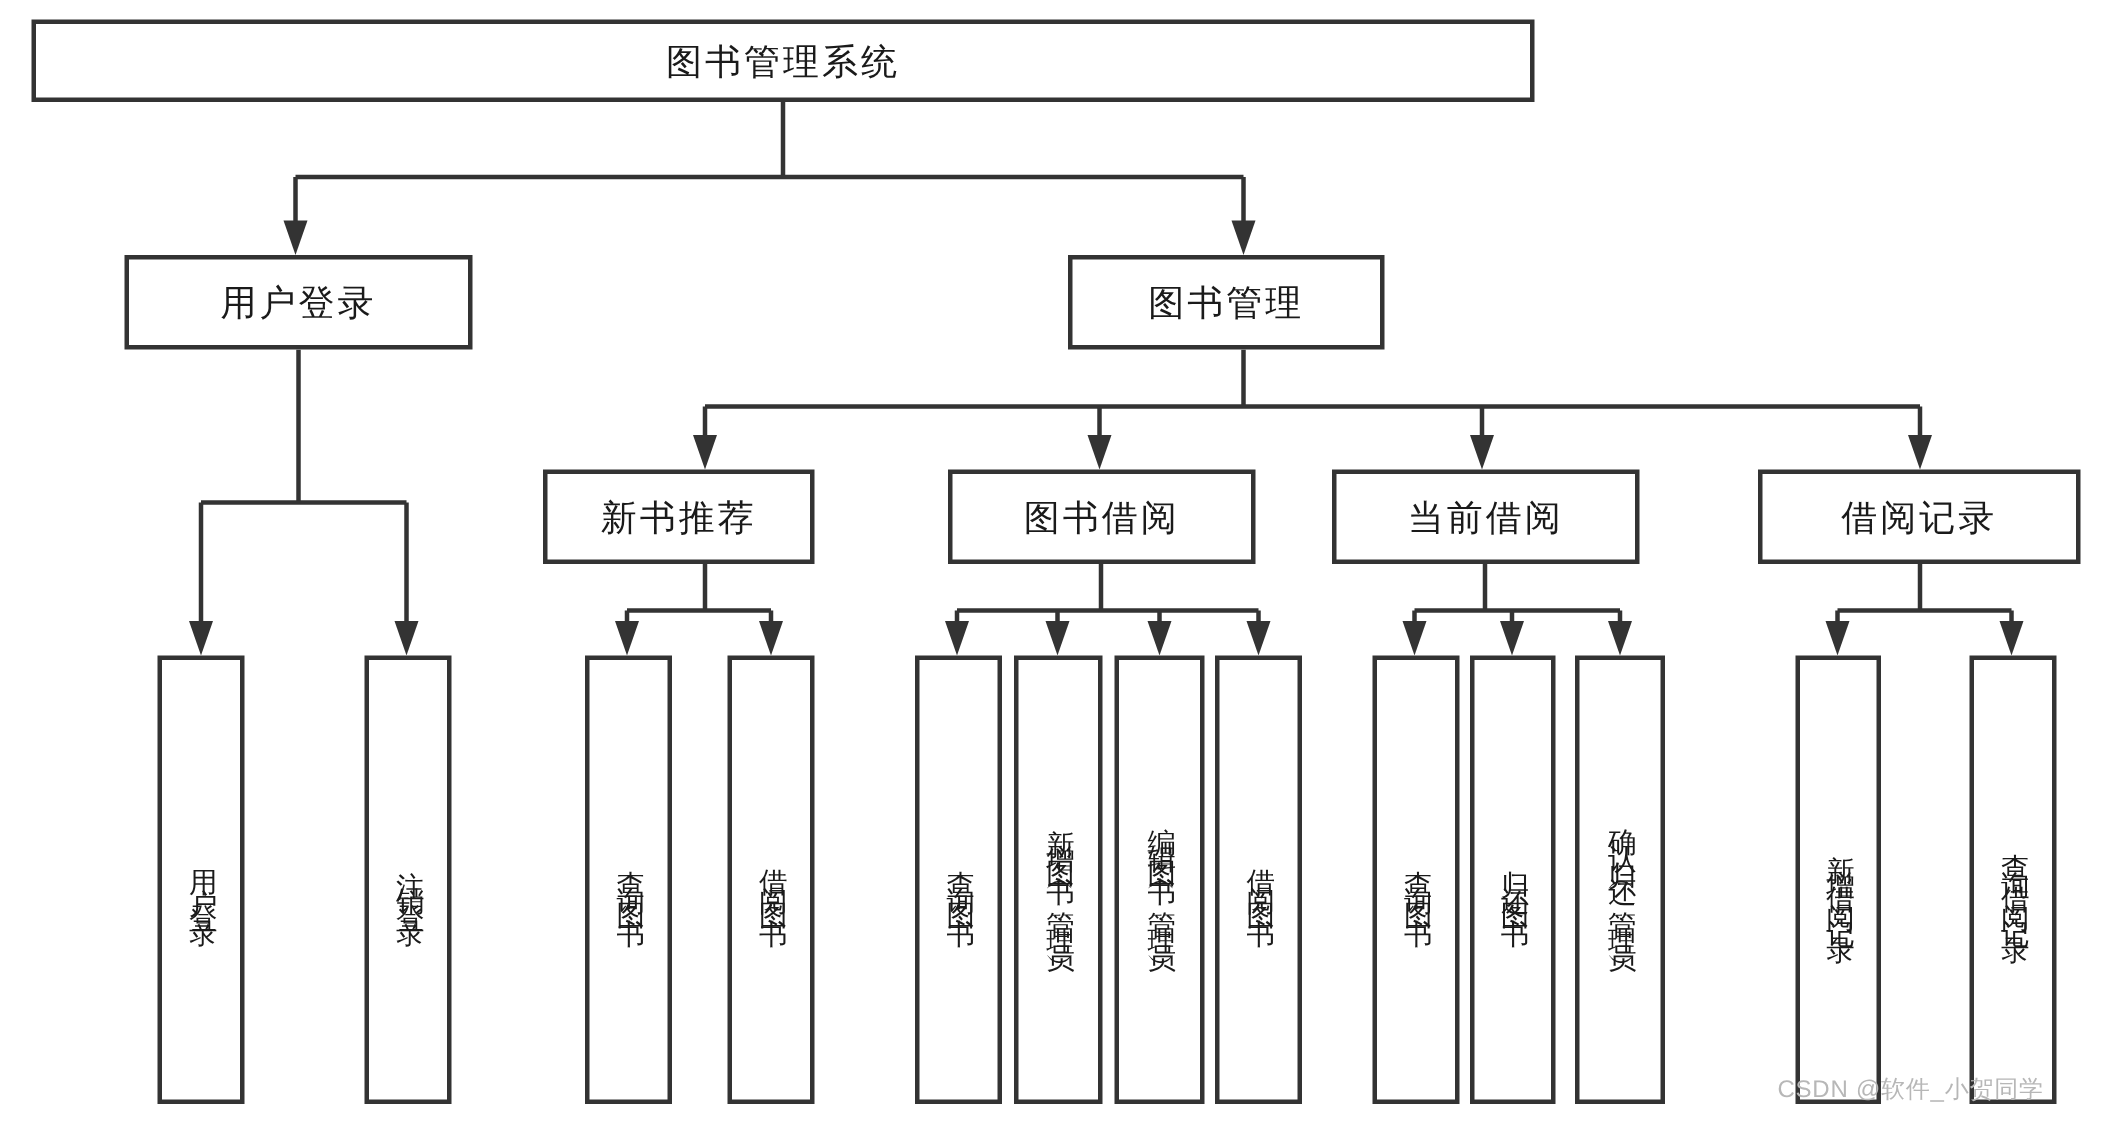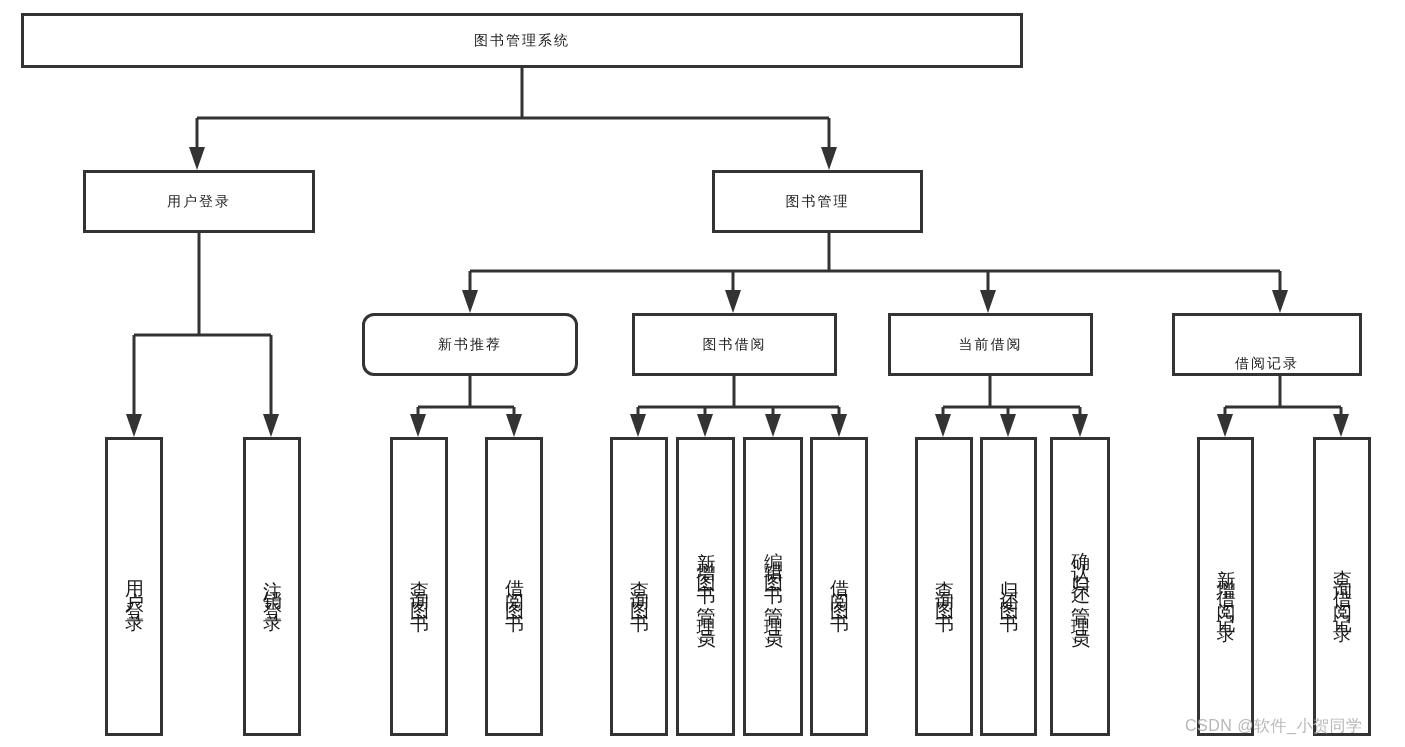--- a/index.html
+++ b/index.html
@@ -21,21 +21,21 @@
     position: absolute;
     box-sizing: border-box;
     border: 3px solid #333333;
     background: #ffffff;
     display: flex;
     align-items: center;
     justify-content: center;
     color: #1a1a1a;
   }
   .hbox {
-    font-size: 14px;
+    font-size: 24px;
     letter-spacing: 2px;
   }
   .vbox span {
     writing-mode: vertical-rl;
     font-size: 19px;
     letter-spacing: 11px;
     line-height: 1.1;
     color: #1a1a1a;
     white-space: nowrap;
   }
@@ -128,30 +128,30 @@
     <span>图书管理系统</span>
   </div>
 
   <div class="node hbox" style="left:83px; top:170px; width:232px; height:63px;">
     <span>用户登录</span>
   </div>
   <div class="node hbox" style="left:712px; top:170px; width:211px; height:63px;">
     <span>图书管理</span>
   </div>
 
-  <div class="node hbox" style="left:362px; top:313px; width:216px; height:63px;border-radius:12px;">
+  <div class="node hbox" style="left:362px; top:313px; width:181px; height:63px;">
     <span>新书推荐</span>
   </div>
   <div class="node hbox" style="left:632px; top:313px; width:205px; height:63px;font-family:Liberation Mono, monospace;">
     <span>图书借阅</span>
   </div>
   <div class="node hbox" style="left:888px; top:313px; width:205px; height:63px;">
     <span>当前借阅</span>
   </div>
-  <div class="node hbox" style="left:1172px; top:313px; width:190px; height:63px;align-items:flex-end;">
+  <div class="node hbox" style="left:1172px; top:313px; width:215px; height:63px;">
     <span>借阅记录</span>
   </div>
 
   <div class="node vbox" style="left:105px; top:437px; width:58px; height:299px;">
     <span>用户登录</span>
   </div>
   <div class="node vbox" style="left:243px; top:437px; width:58px; height:299px;">
     <span>注销登录</span>
   </div>
 

